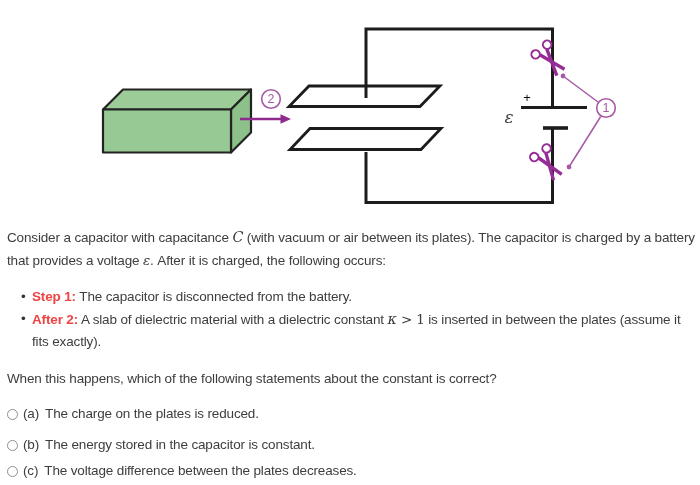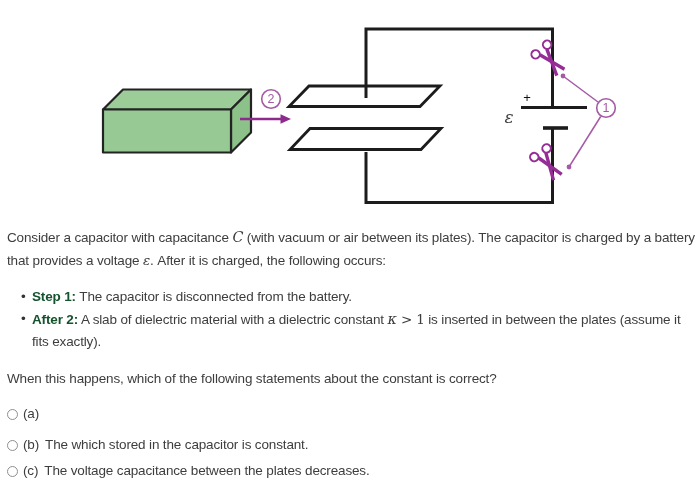--- a/index.html
+++ b/index.html
@@ -10,21 +10,21 @@
   .diagram{position:absolute;top:0;left:0;width:700px;height:220px;}
   .content{position:absolute;top:226px;left:7px;width:692px;font-size:13.5px;line-height:22px;letter-spacing:-0.15px;}
   .intro{margin:0;}
   .math-var{font-family:"DejaVu Serif",serif;font-style:italic;font-size:1.06em;}
   .math-eps{font-family:"DejaVu Serif",serif;font-style:italic;}
   .math-rel{font-family:"DejaVu Serif",serif;}
   .steps{margin:14px 0 0 0;}
   .step-row{display:flex;line-height:22px;}
   .bullet{flex:none;width:11px;margin-left:14px;color:#333;}
   .step-body{flex:1;}
-  .step-label{font-weight:bold;color:#14532d;}
+  .step-label{font-weight:bold;color:#ef4444;}
   .question{margin:16px 0 0 0;line-height:20px;}
   .options{margin:0;}
   .option{display:flex;align-items:center;height:20px;cursor:default;}
   .opt-a{margin-top:15px;}
   .opt-b{margin-top:11px;}
   .opt-c{margin-top:6px;}
   .radio{appearance:none;-webkit-appearance:none;width:11px;height:11px;border:1.4px solid #8f8f8f;border-radius:50%;margin:0 5px 0 0;background:#fff;flex:none;}
   .opt-key{margin-right:6px;}
   svg text{user-select:none;}
 </style>
@@ -104,26 +104,27 @@
       <span class="step-body"><span class="step-label">After 2:</span><span> A slab of dielectric material with a dielectric constant </span><span class="math-var">κ</span><span class="math-rel"> &gt; 1</span><span> is inserted in between the plates (assume it fits exactly).</span></span>
     </div>
   </div>
 
   <p class="question">When this happens, which of the following statements about the constant is correct?</p>
 
   <div class="options">
     <label class="option opt-a">
       <input type="radio" name="answer" class="radio" style="">
       <span class="opt-key">(a)</span>
+      <span>The charge on the plates is reduced.</span>
     </label>
     <label class="option opt-b">
       <input type="radio" name="answer" class="radio" style="">
       <span class="opt-key">(b)</span>
-      <span>The which stored in the capacitor is constant.</span>
+      <span>The energy stored in the capacitor is constant.</span>
     </label>
     <label class="option opt-c">
       <input type="radio" name="answer" class="radio" style="">
       <span class="opt-key">(c)</span>
-      <span>The voltage capacitance between the plates decreases.</span>
+      <span>The voltage difference between the plates decreases.</span>
     </label>
   </div>
 
 </div>
 
 </body></html>

